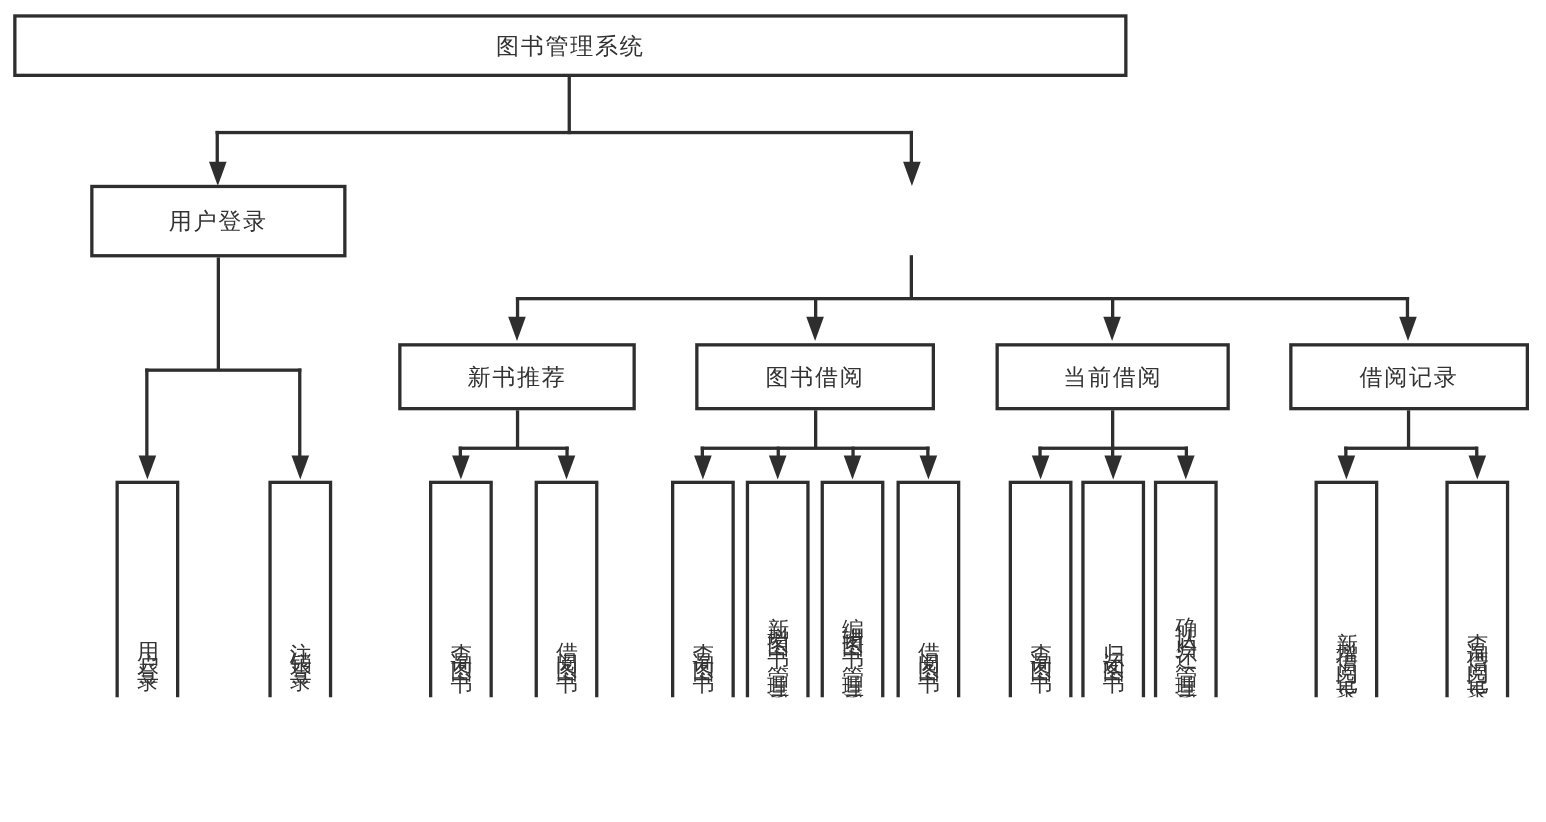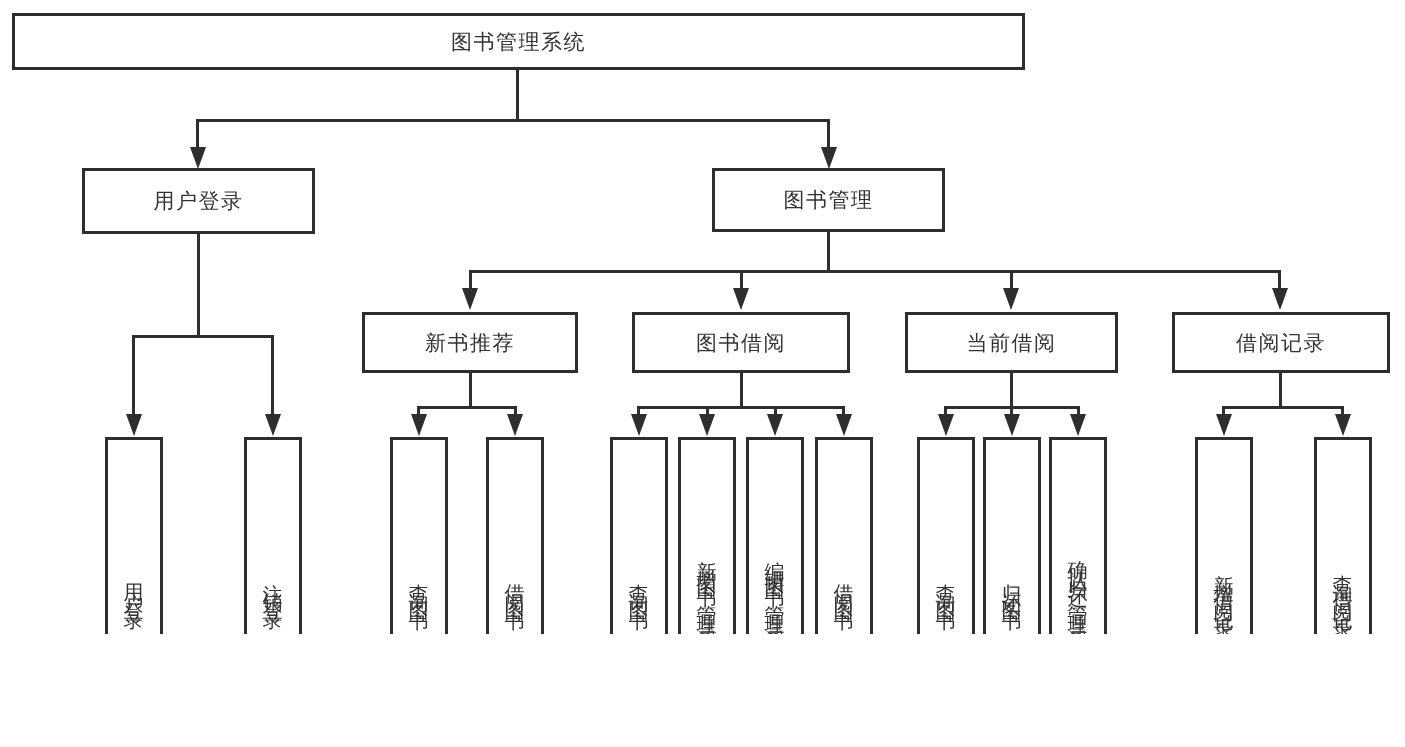--- a/index.html
+++ b/index.html
@@ -87,23 +87,20 @@
     <div class="line" style="left:516px; top:70px; width:3px; height:52px;"></div>
     <div class="line" style="left:196px; top:119px; width:634px; height:3px;"></div>
     <div class="line" style="left:196px; top:119px; width:3px; height:31px;"></div>
     <div class="arrow" style="left:190px; top:147px;"></div>
     <div class="line" style="left:827px; top:119px; width:3px; height:31px;"></div>
     <div class="arrow" style="left:821px; top:147px;"></div>
   </div>
 
   <div class="hbox" style="left:82px; top:168px; width:233px; height:66px;">
     <span>用户登录</span>
-  </div>
-  <div class="hbox" style="left:712px; top:168px; width:233px; height:64px;">
-    <span>图书管理</span>
   </div>
 
   <div>
     <div class="line" style="left:197px; top:234px; width:3px; height:103px;"></div>
     <div class="line" style="left:132px; top:335px; width:142px; height:3px;"></div>
     <div class="line" style="left:132px; top:335px; width:3px; height:81px;"></div>
     <div class="arrow" style="left:126px; top:414px;"></div>
     <div class="line" style="left:271px; top:335px; width:3px; height:81px;"></div>
     <div class="arrow" style="left:265px; top:414px;"></div>
   </div>

